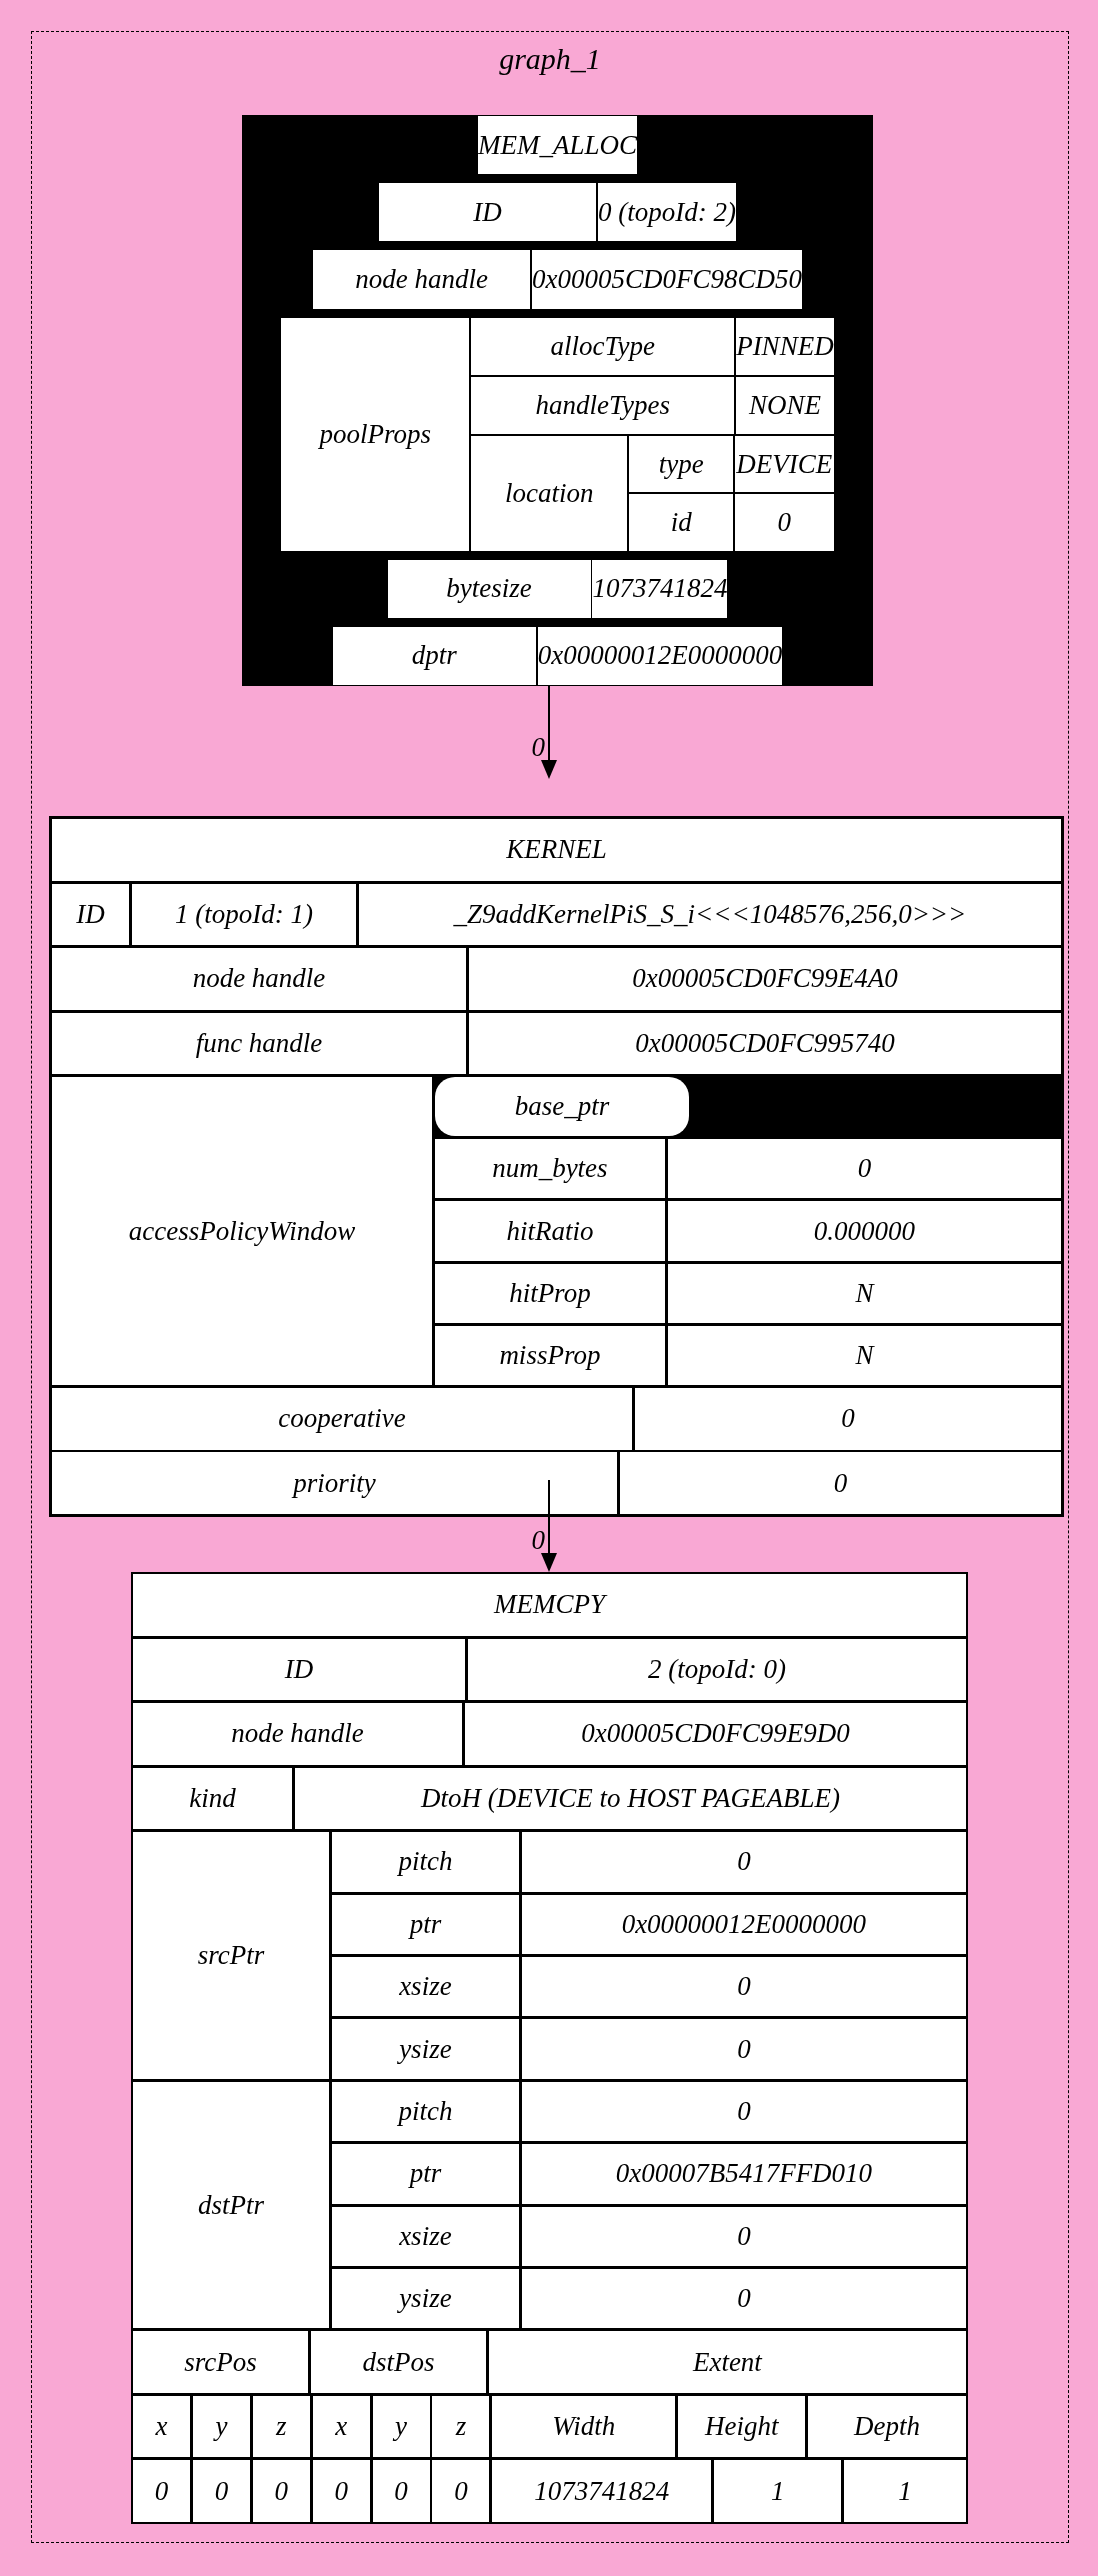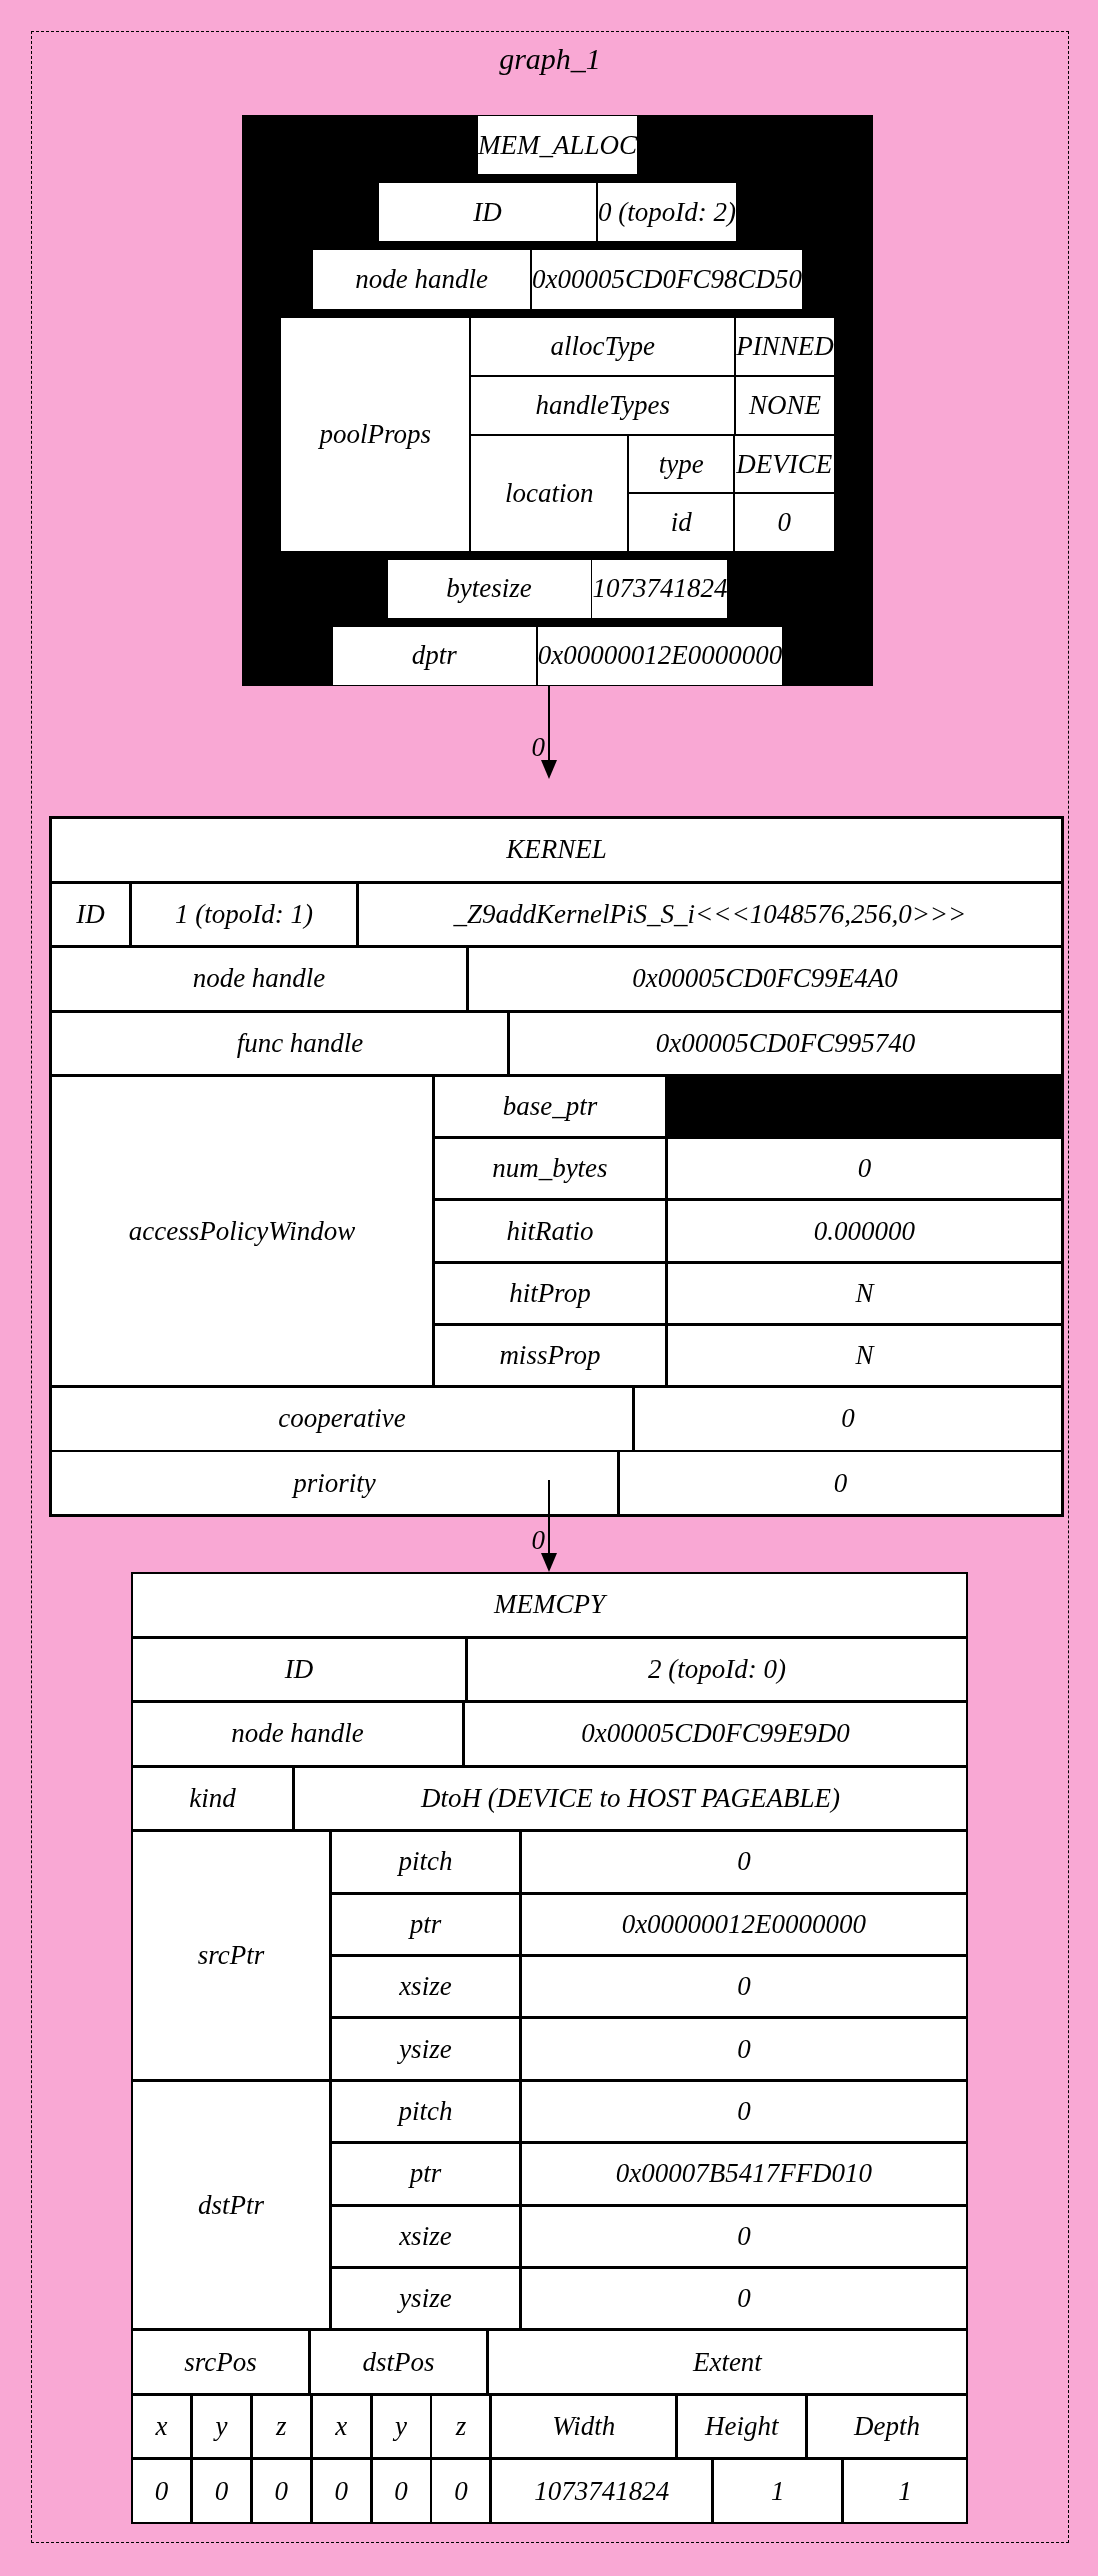--- a/index.html
+++ b/index.html
@@ -101,28 +101,28 @@
     <div class="row f1">
       <div class="cell" style="width:77px;">ID</div>
       <div class="cell" style="width:224px;">1 (topoId: 1)</div>
       <div class="cell grow">_Z9addKernelPiS_S_i&lt;&lt;&lt;1048576,256,0&gt;&gt;&gt;</div>
     </div>
     <div class="row f1">
       <div class="cell" style="width:414px;">node handle</div>
       <div class="cell grow">0x00005CD0FC99E4A0</div>
     </div>
     <div class="row f1">
-      <div class="cell" style="width:414px;padding-left:41px;">func handle</div>
+      <div class="cell" style="width:414px;">func handle</div>
       <div class="cell grow">0x00005CD0FC995740</div>
     </div>
     <div class="row f5">
       <div class="cell" style="width:380px;">accessPolicyWindow</div>
       <div class="vgroup">
         <div class="row f1">
-          <div class="cell" style="width:230px;">base_ptr</div>
+          <div class="cell" style="width:254px;border-radius:20px;">base_ptr</div>
         </div>
         <div class="row f1">
           <div class="cell" style="width:230px;">num_bytes</div>
           <div class="cell grow">0</div>
         </div>
         <div class="row f1">
           <div class="cell" style="width:230px;">hitRatio</div>
           <div class="cell grow">0.000000</div>
         </div>
         <div class="row f1">

